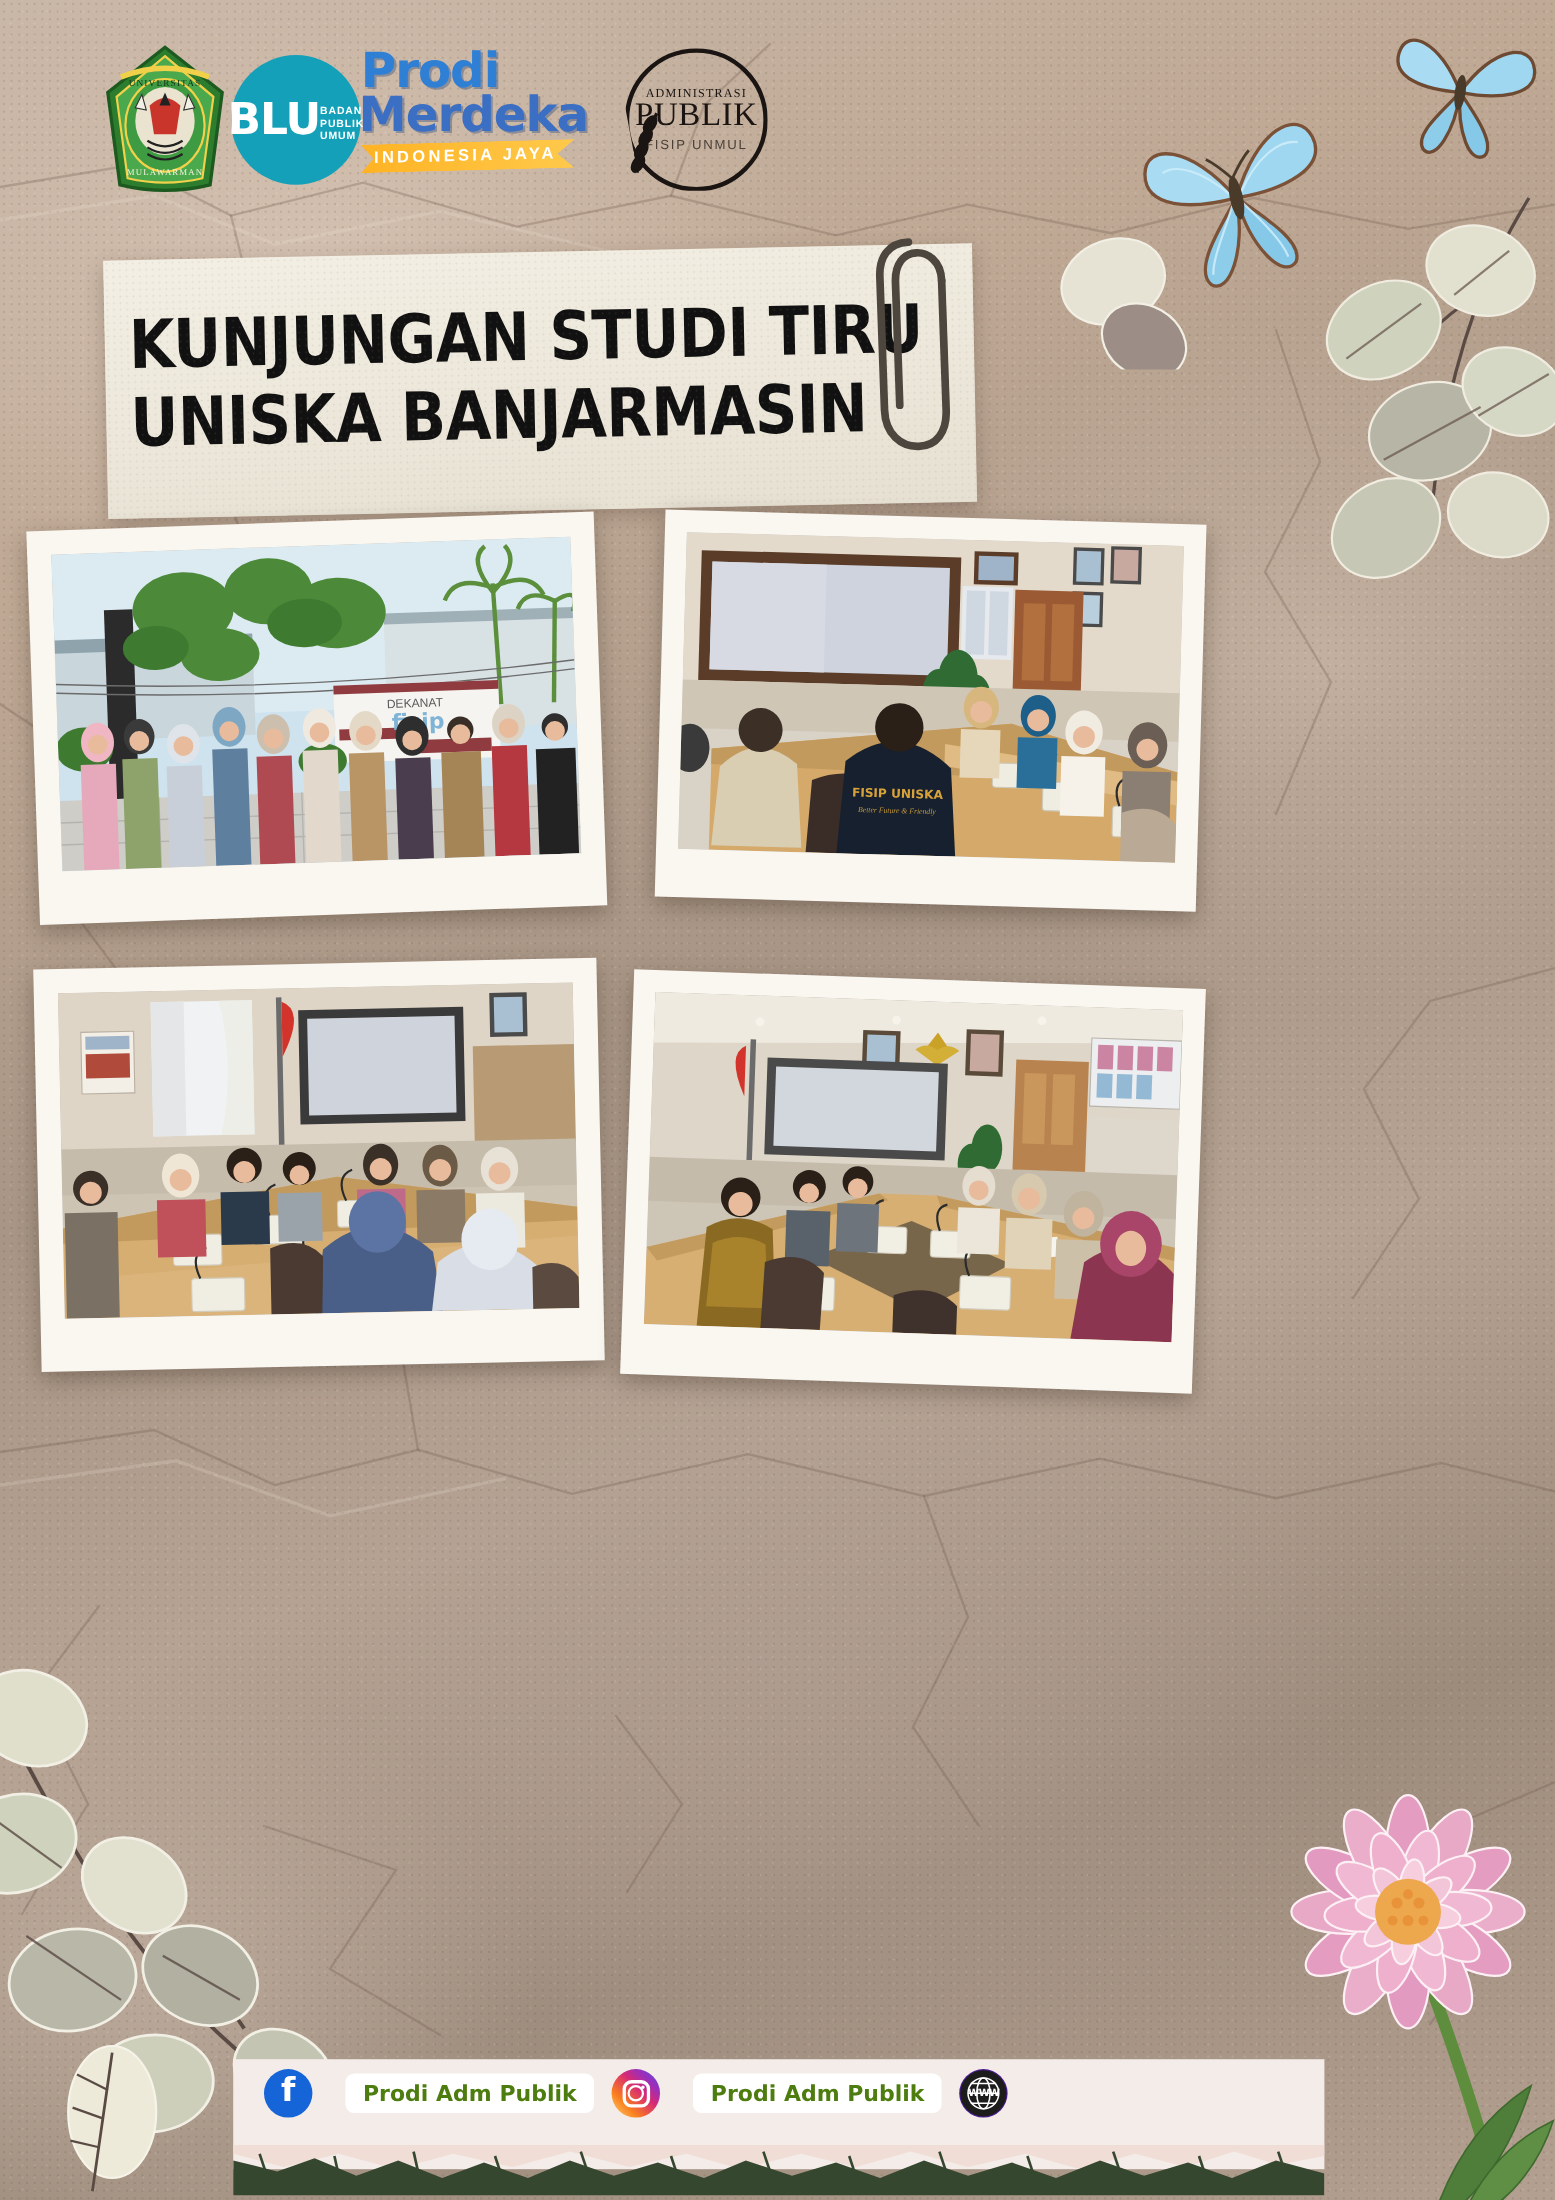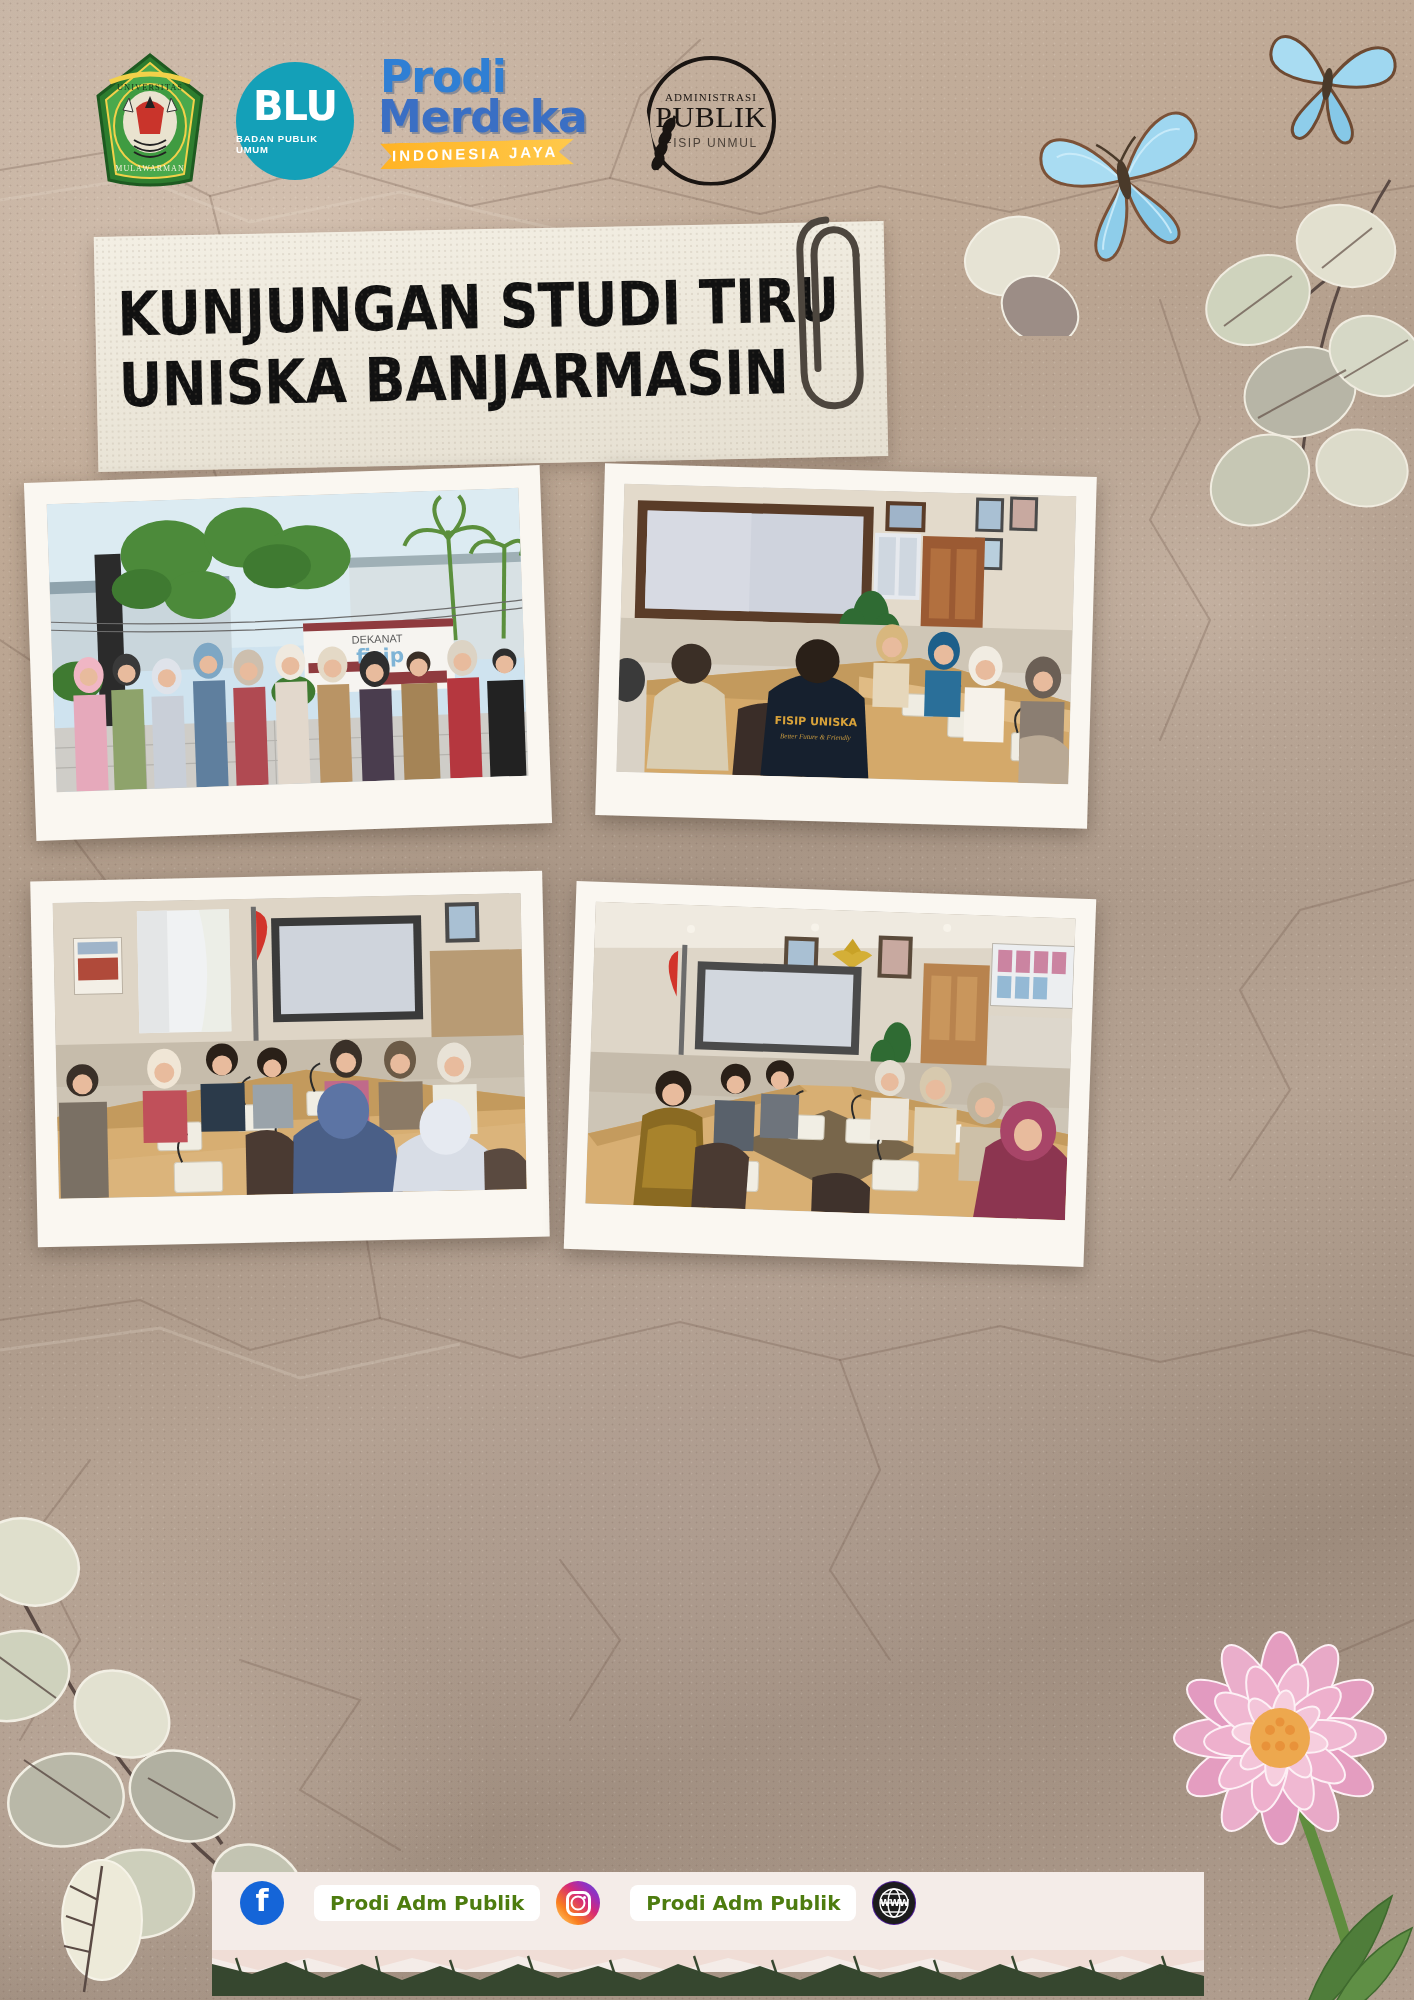--- a/index.html
+++ b/index.html
@@ -25,25 +25,25 @@
     background-image:
       radial-gradient(rgba(90,70,58,.55) .8px, transparent 1.1px),
       radial-gradient(rgba(255,248,240,.45) .8px, transparent 1.1px);
     background-size: 7px 7px, 11px 11px;
     background-position: 0 0, 4px 5px;
   }
   .crack{ position:absolute; background:transparent; pointer-events:none; }
   .crack svg{ display:block; }
 
   
-  .logos { position:absolute; top:48px; left:90px; width:700px; height:145px; display:flex; align-items:center; gap:26px; }
+  .logos { position:absolute; top:36px; left:90px; width:700px; height:145px; display:flex; align-items:center; }
 
   .logo-unmul{ width:120px; height:138px; position:relative; }
   .logo-blu{ width:118px; height:118px; border-radius:50%; background:#14a0b8;
-             display:flex; flex-direction:column; align-items:center; justify-content:center; }
+             display:flex; flex-direction:row; align-items:center; justify-content:center; }
   .blu-word{ color:#fff; font-weight:800; font-size:40px; letter-spacing:-1px; line-height:1;
              font-family:"DejaVu Sans",sans-serif; position:relative; }
   .blu-sub{ color:#fff; font-size:9.5px; letter-spacing:.8px; margin-top:7px; font-weight:600; }
 
   .logo-km{ width:240px; height:128px; position:relative; }
   .km-l1{ font-family:"DejaVu Sans",sans-serif; font-weight:800; font-size:44px; color:#2f7fd4;
           line-height:.92; letter-spacing:-1px; text-shadow:2px 2px 0 rgba(20,60,120,.35); }
   .km-l2{ font-family:"DejaVu Sans",sans-serif; font-weight:800; font-size:44px; color:#3a6fc4;
           line-height:.92; letter-spacing:-1px; margin-left:-2px; text-shadow:2px 2px 0 rgba(20,60,120,.35); }
   .km-ribbon{ margin-top:4px; background:linear-gradient(90deg,#ffb324,#ffc94b);

